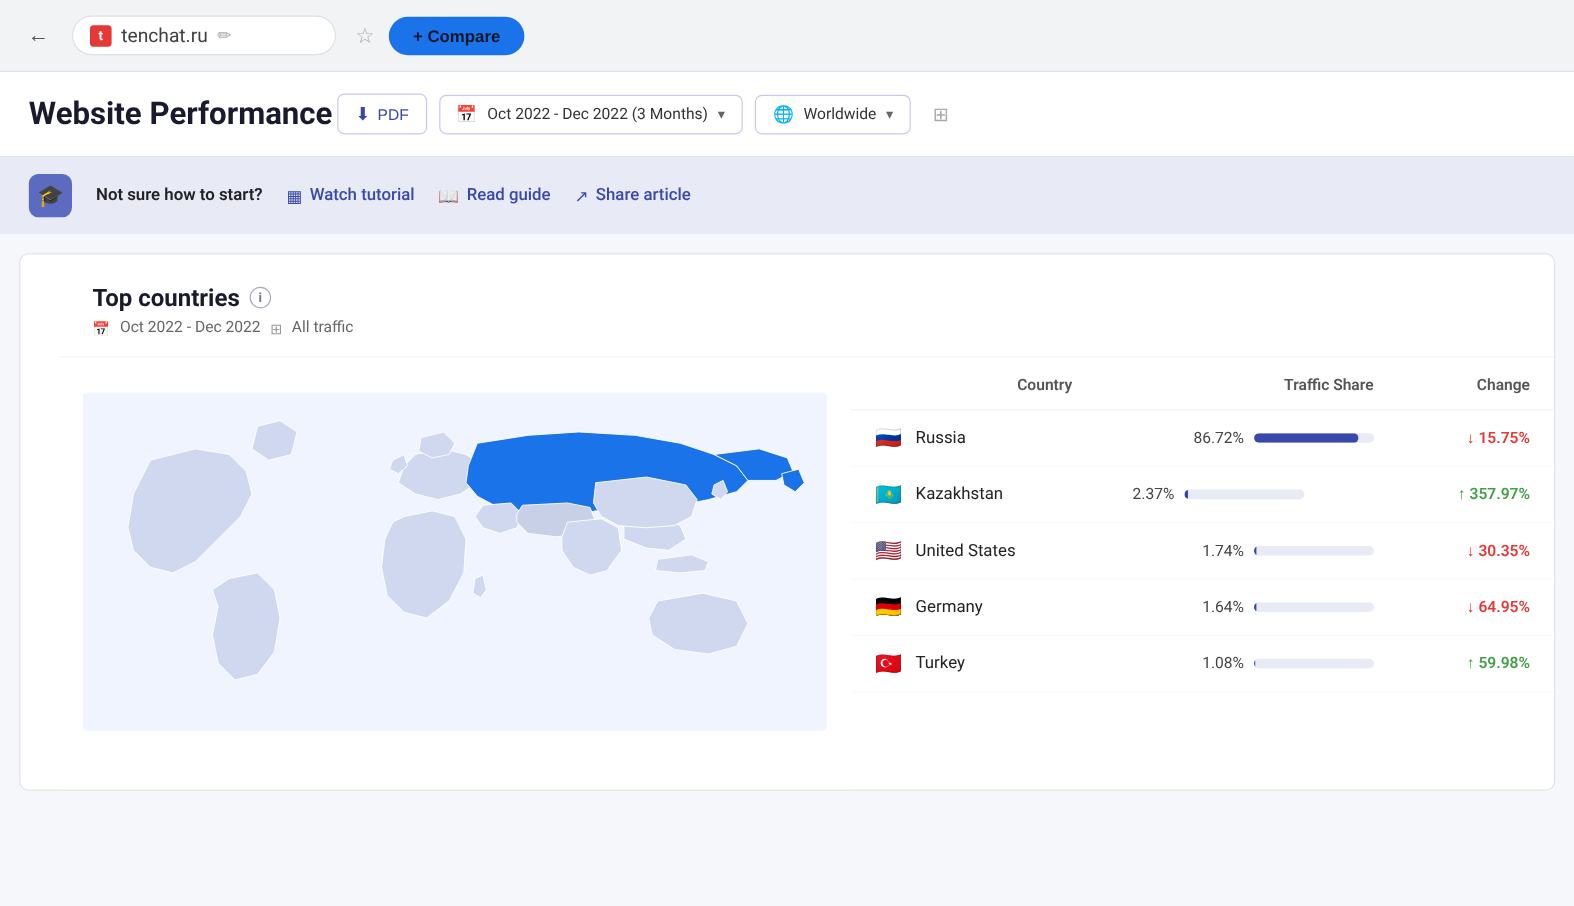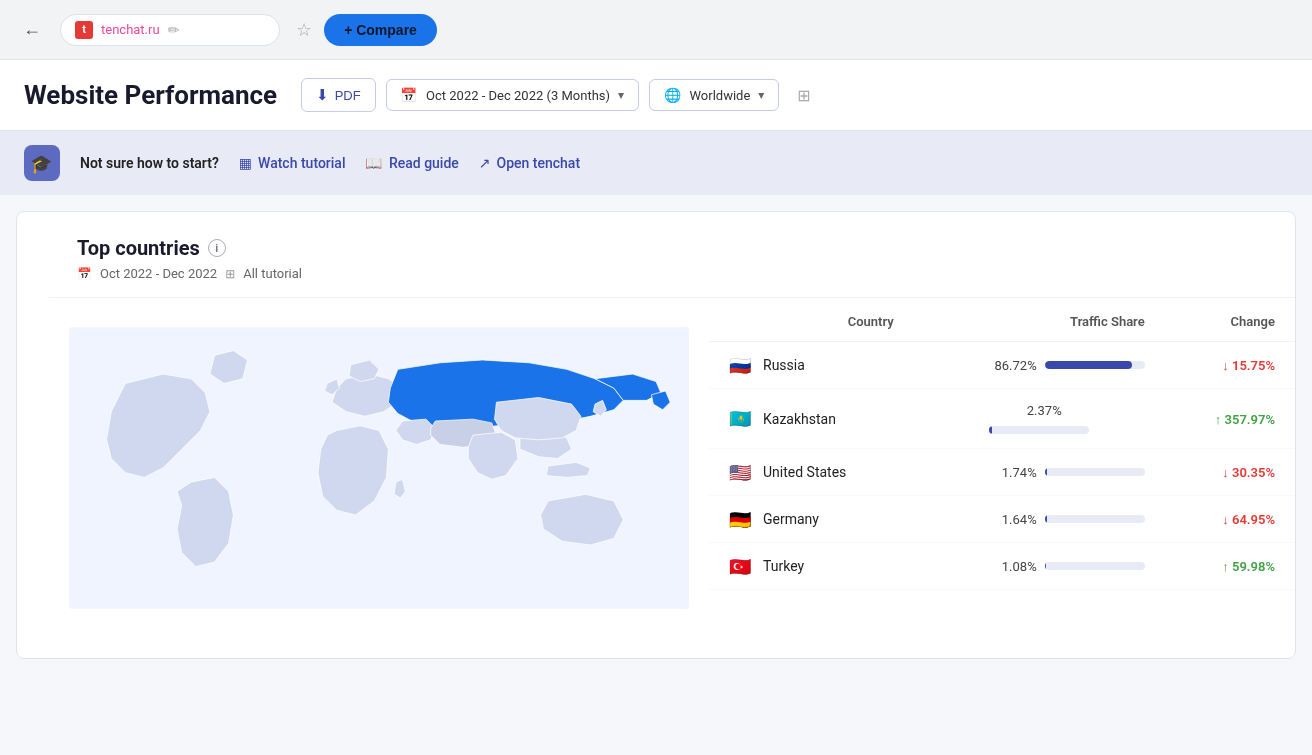--- a/index.html
+++ b/index.html
@@ -22,37 +22,37 @@
     }
     .address-bar {
       display: flex; align-items: center; gap: 8px;
       background: white; border: 1px solid #dde1e7; border-radius: 20px;
       padding: 6px 14px; min-width: 220px;
     }
     .site-icon {
       width: 18px; height: 18px; background: #e53935; border-radius: 3px;
       display: flex; align-items: center; justify-content: center; color: white; font-size: 11px; font-weight: bold;
     }
-    .address-text { font-size: 13px; color: #ec4899; }
+    .address-text { font-size: 16px; color: #404040; }
     .edit-icon { color: #aaa; font-size: 14px; cursor: pointer; }
     .star-icon { color: #aaa; font-size: 18px; cursor: pointer; margin-left: 4px; }
     .compare-btn {
       background: #1a73e8; color: #0f172a; border: none; border-radius: 20px;
       padding: 8px 20px; font-size: 14px; font-weight: 600; cursor: pointer;
       display: flex; align-items: center; gap: 6px;
     }
 
     
     .page-header {
       background: white;
       border-bottom: 1px solid #e0e4ea;
       display: flex;
       align-items: center;
       padding: 18px 24px;
-      gap: 24px;
+      gap: 4px;
     }
     .page-title {
       font-size: 26px; font-weight: 700; color: #1a1a2e;
       flex: 0 0 auto;
     }
     .header-actions {
       display: flex; align-items: center; gap: 10px; flex: 1;
     }
     .pdf-btn {
       display: flex; align-items: center; gap: 6px;
@@ -251,35 +251,35 @@
   <a class="info-link">
     <span>▦</span>
     <span>Watch tutorial</span>
   </a>
   <a class="info-link">
     <span>📖</span>
     <span>Read guide</span>
   </a>
   <a class="info-link">
     <span>↗</span>
-    <span>Open tenchat</span>
+    <span>Share article</span>
   </a>
 </div>
 
 <div class="main-content">
   <div class="section-header">
     <div class="section-title">
       <span>Top countries</span>
       <div class="info-circle">i</div>
     </div>
     <div class="section-meta">
       <span class="meta-icon">📅</span>
       <span>Oct 2022 - Dec 2022</span>
       <span class="meta-icon">⊞</span>
-      <span>All tutorial</span>
+      <span>All traffic</span>
     </div>
   </div>
 
   <div class="content-area">
 
     <div class="map-area">
       <svg class="world-map-svg" viewBox="0 0 660 300" xmlns="http://www.w3.org/2000/svg">
 
         <rect width="660" height="300" fill="#f0f4ff" rx="4"></rect>
 
@@ -353,21 +353,21 @@
       </td>
     </tr>
             <tr>
       <td>
         <div class="country-cell">
           <span class="flag">🇰🇿</span>
           <span>Kazakhstan</span>
         </div>
       </td>
       <td class="right">
-        <div class="traffic-bar-container" style="justify-content:flex-start;flex-direction:column;">
+        <div class="traffic-bar-container" style="justify-content:flex-start;">
           <span class="pct">2.37%</span>
           <div class="bar-bg">
             <div class="bar-fill" style="width:3%"></div>
           </div>
         </div>
       </td>
       <td class="right">
         <span class="change-up arrow-up">357.97%</span>
       </td>
     </tr>

